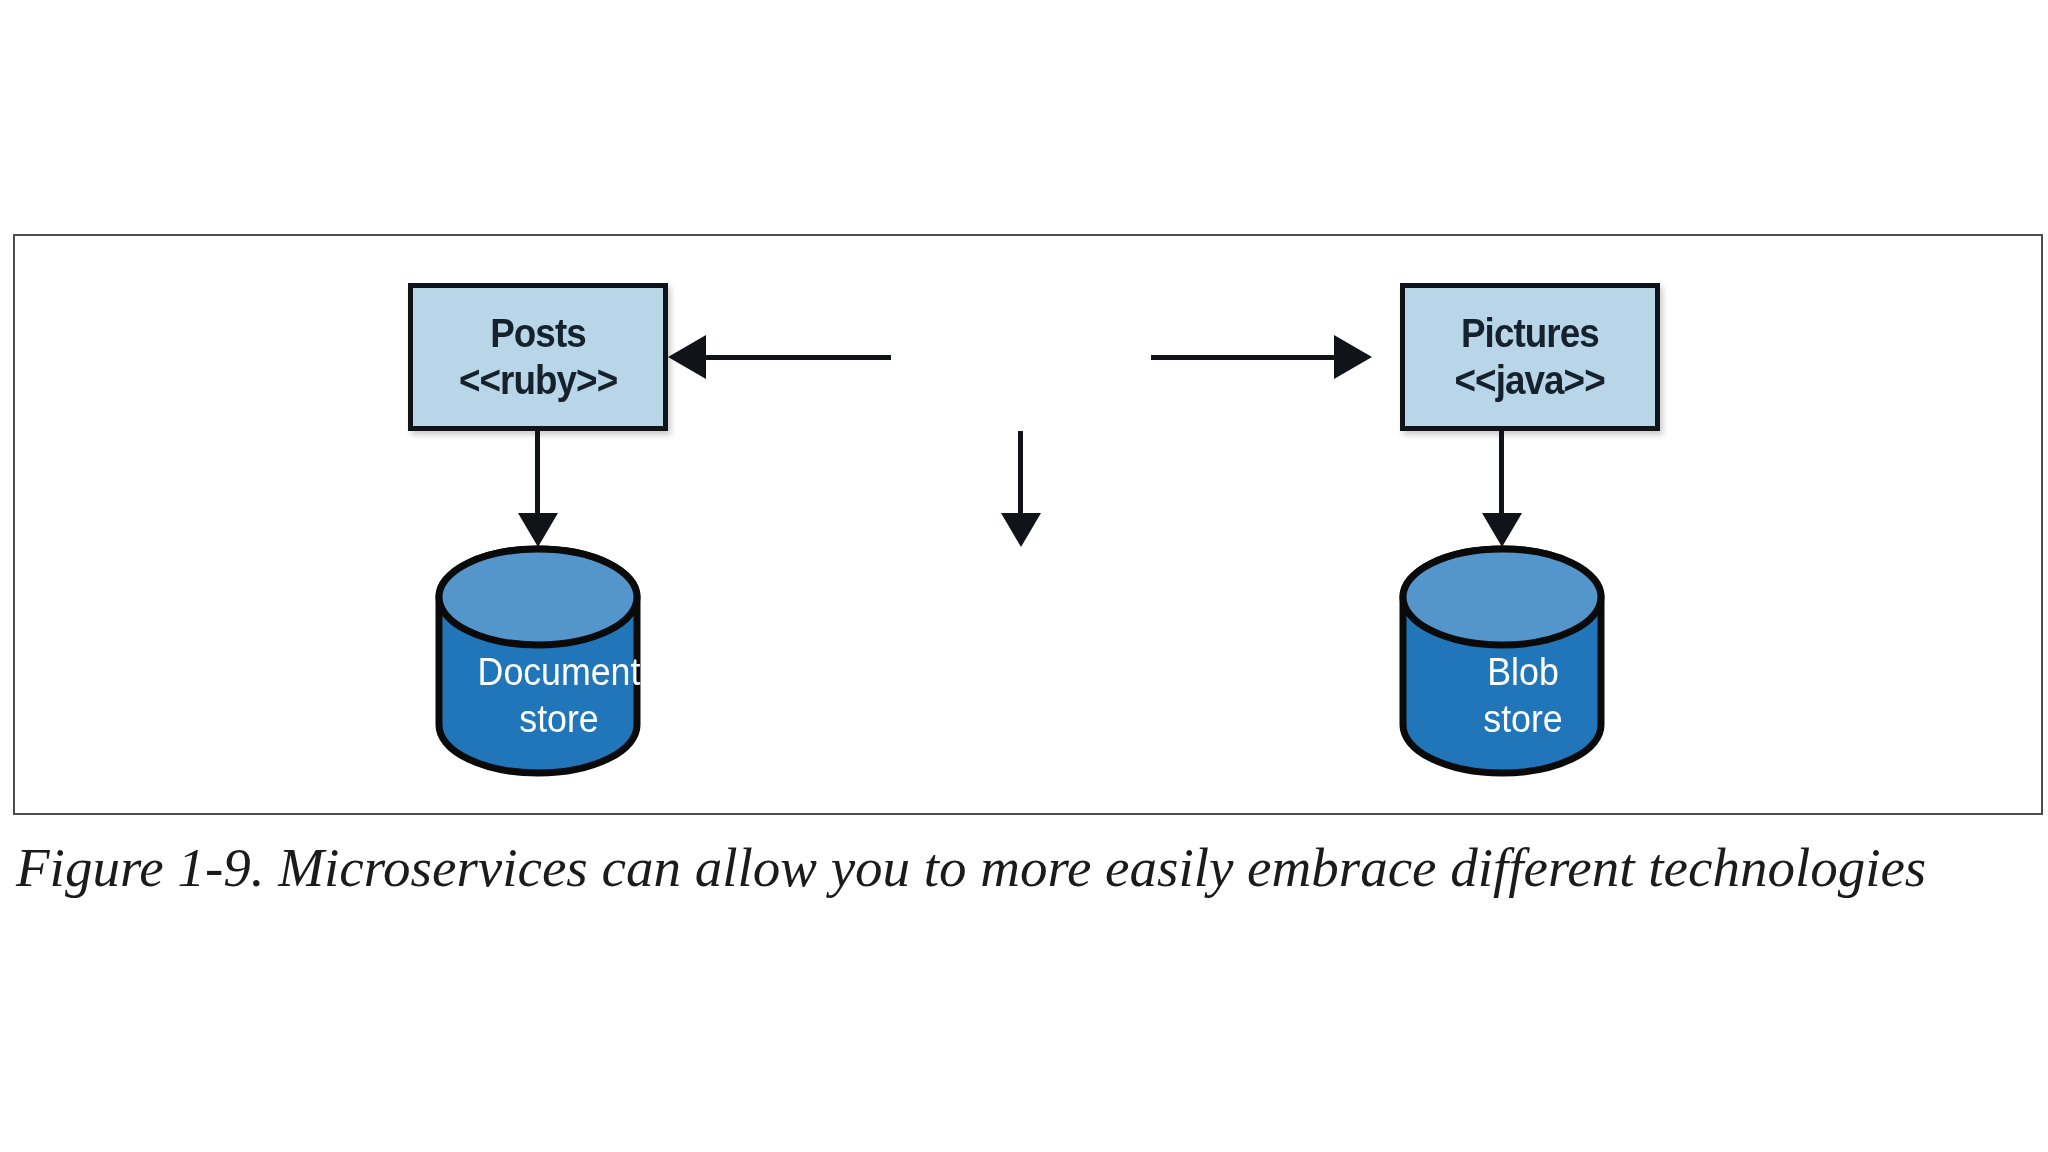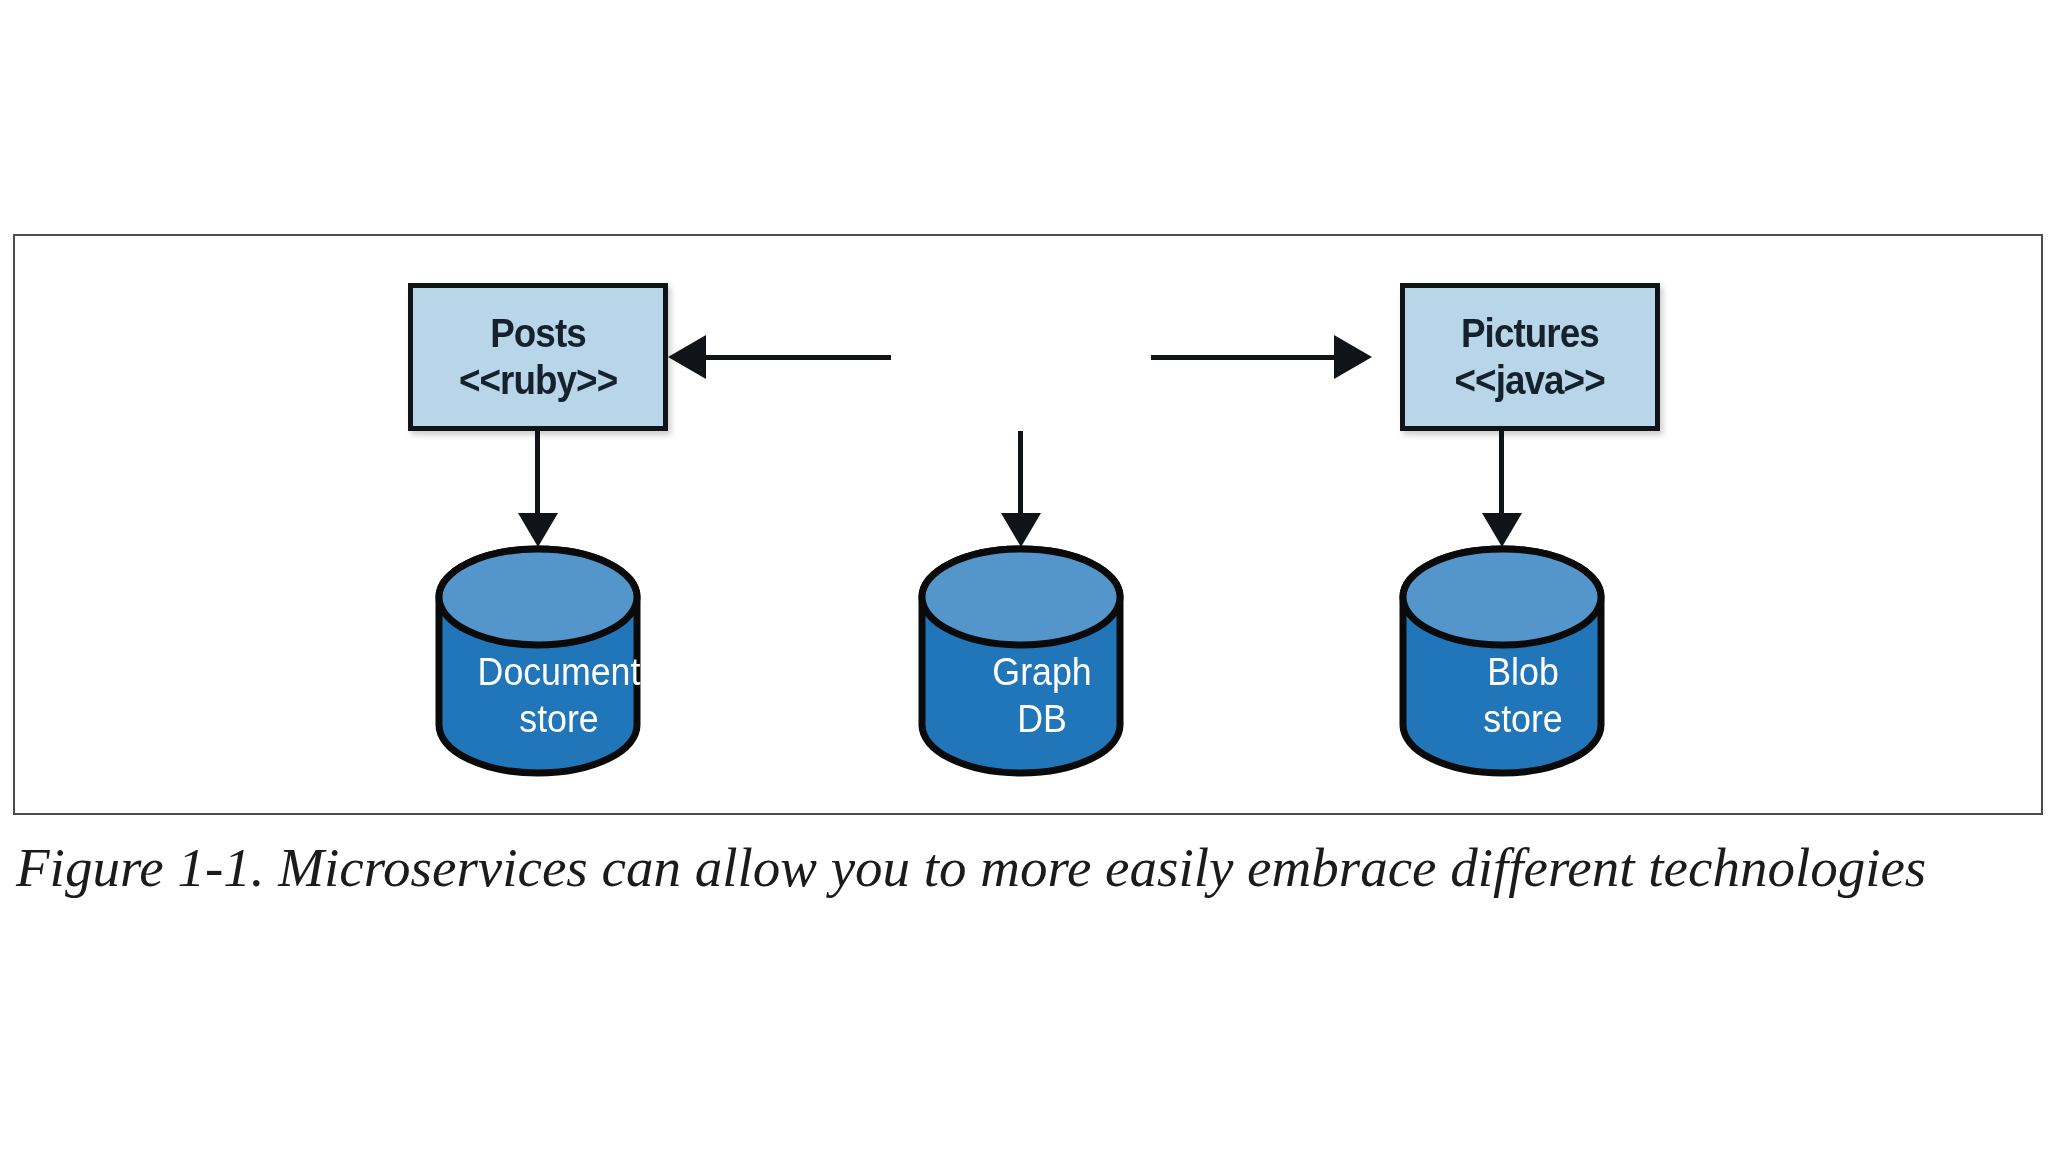--- a/index.html
+++ b/index.html
@@ -106,38 +106,28 @@
     <div class="cylinder" id="cyl-posts">
       <svg viewBox="0 0 206 232">
         <path d="M4,52 A99,48 0 0 1 202,52 L202,180 A99,48 0 0 1 4,180 Z" fill="#2176b9" stroke="#0a0a0a" stroke-width="7"></path>
         <ellipse cx="103" cy="52" rx="99" ry="48" fill="#5496cb" stroke="#0a0a0a" stroke-width="7"></ellipse>
       </svg>
       <div class="cyl-label">
         <div>Document</div>
         <div>store</div>
       </div>
     </div>
-    <div class="cylinder" id="cyl-friends">
-      <svg viewBox="0 0 206 232">
-        <path d="M4,52 A99,48 0 0 1 202,52 L202,180 A99,48 0 0 1 4,180 Z" fill="#2176b9" stroke="#0a0a0a" stroke-width="7"></path>
-        <ellipse cx="103" cy="52" rx="99" ry="48" fill="#5496cb" stroke="#0a0a0a" stroke-width="7"></ellipse>
-      </svg>
-      <div class="cyl-label">
-        <div>Graph</div>
-        <div>DB</div>
-      </div>
-    </div>
     <div class="cylinder" id="cyl-pictures">
       <svg viewBox="0 0 206 232">
         <path d="M4,52 A99,48 0 0 1 202,52 L202,180 A99,48 0 0 1 4,180 Z" fill="#2176b9" stroke="#0a0a0a" stroke-width="7"></path>
         <ellipse cx="103" cy="52" rx="99" ry="48" fill="#5496cb" stroke="#0a0a0a" stroke-width="7"></ellipse>
       </svg>
       <div class="cyl-label">
         <div>Blob</div>
         <div>store</div>
       </div>
     </div>
 
   </div>
 
-  <div class="caption">Figure 1-1. Microservices can allow you to more easily embrace different technologies</div>
+  <div class="caption">Figure 1-9. Microservices can allow you to more easily embrace different technologies</div>
 
 </div>
 
 </body></html>

